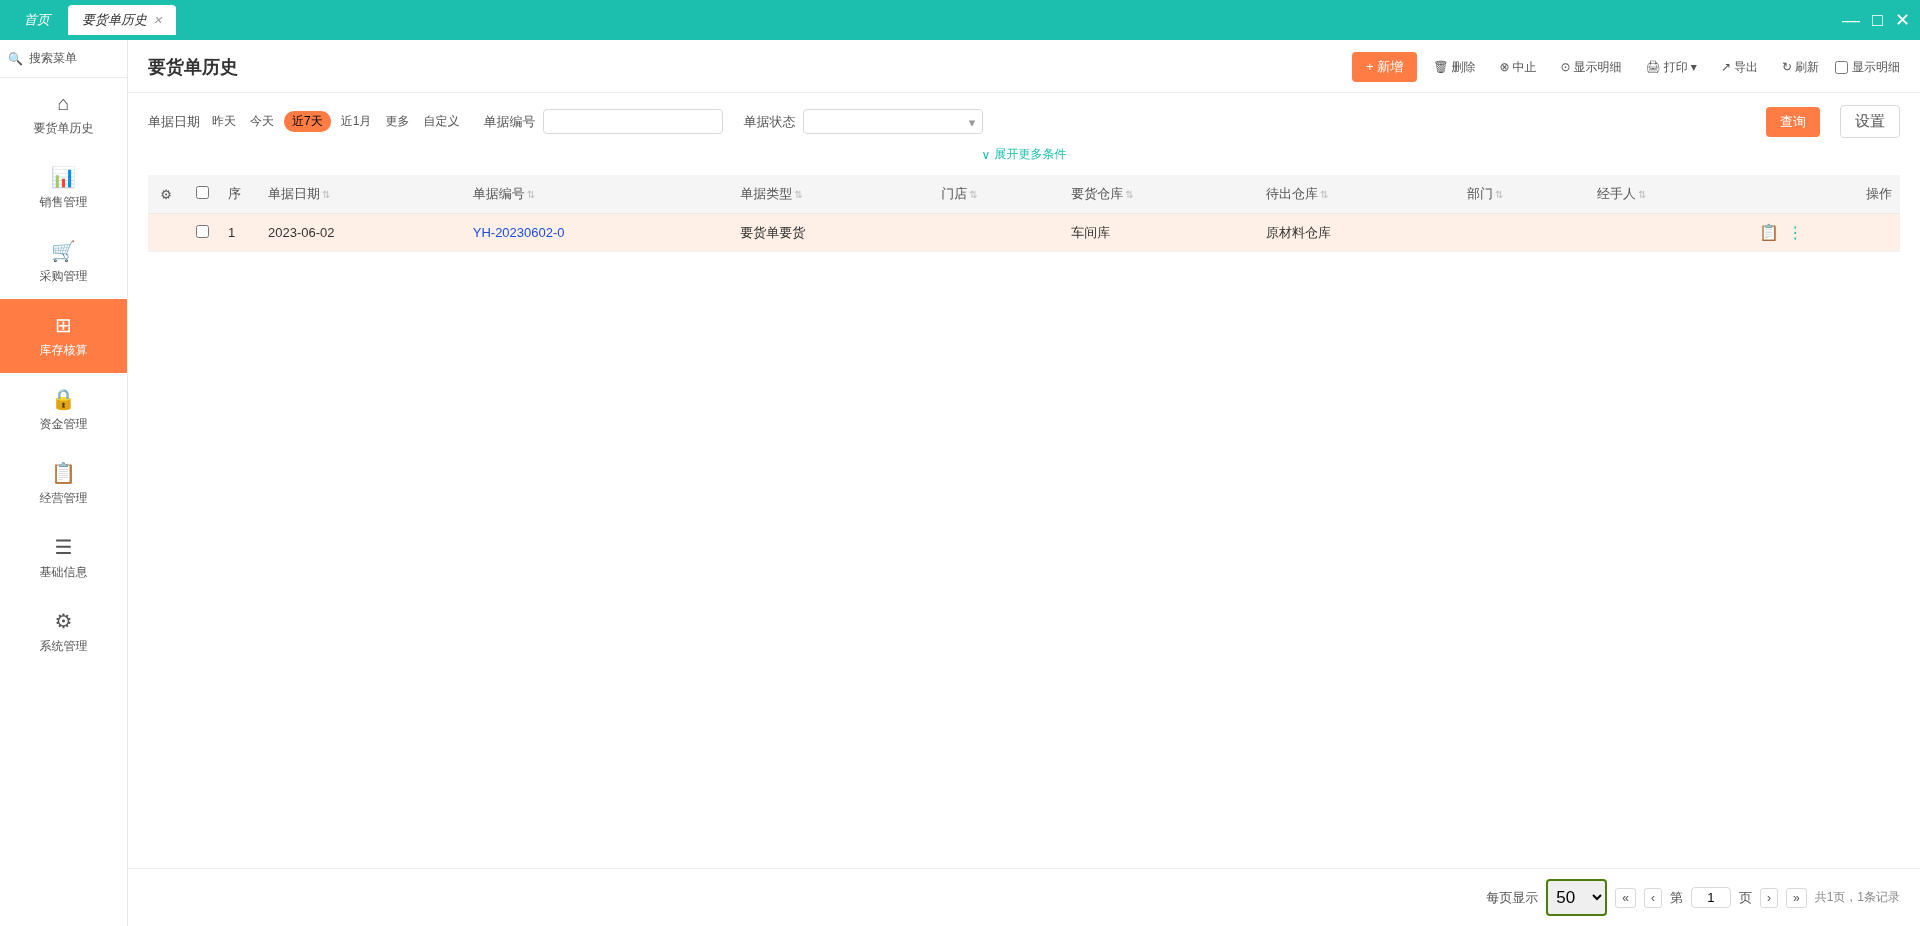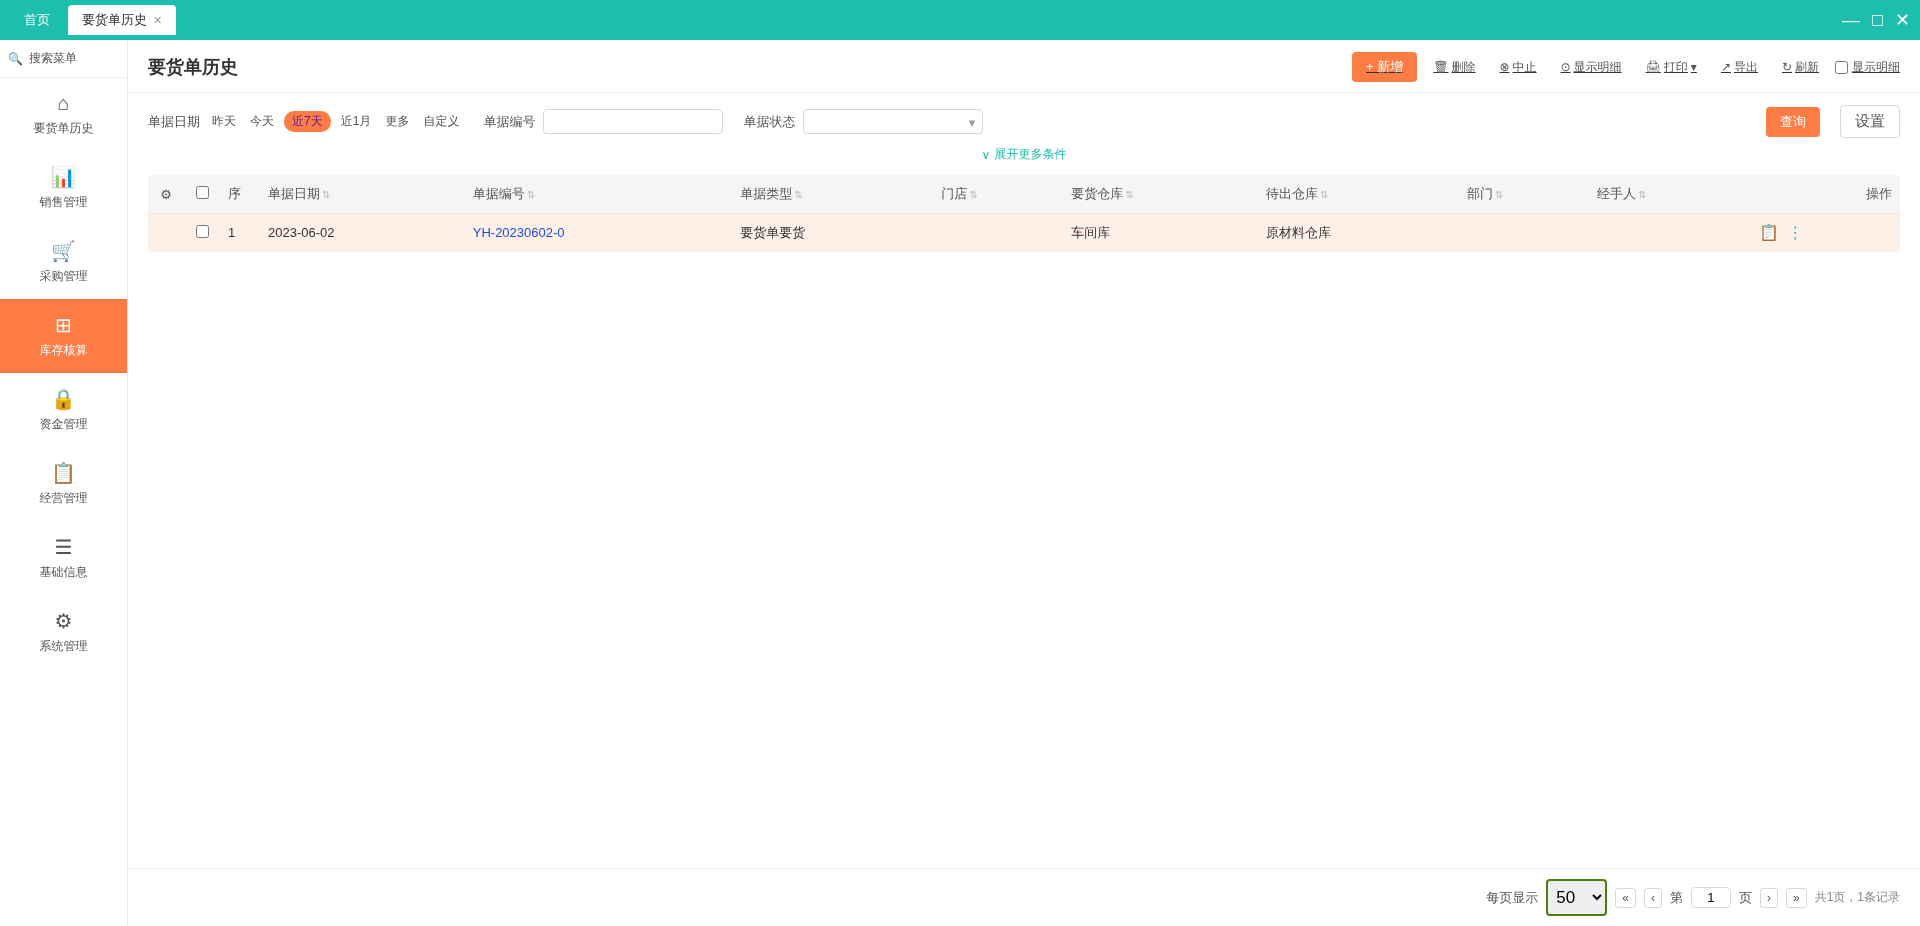--- a/index.html
+++ b/index.html
@@ -1,20 +1,20 @@
 <!DOCTYPE html>
 <html><head>
   <meta charset="utf-8">
   <style>
     * { box-sizing: border-box; margin: 0; padding: 0; }
     body { font-family: "Microsoft YaHei", "PingFang SC", sans-serif; font-size: 13px; color: #333; background: #f0f2f5; display: flex; flex-direction: column; height: 926px; overflow: hidden; }
 
     
     .top-bar { background: #1cbfad; height: 40px; display: flex; align-items: center; padding: 0 10px; flex-shrink: 0; }
-    .top-bar-tabs { display: flex; align-items: center; flex: 1; gap: 4px; }
+    .top-bar-tabs { display: flex; align-items: center; flex: 1; gap: 4px; font-style: italic; }
     .tab-item { padding: 6px 14px; border-radius: 4px 4px 0 0; font-size: 13px; cursor: pointer; display: flex; align-items: center; gap: 6px; color: #fff; }
     .tab-item.home { background: transparent; }
     .tab-item.active { background: #fff; color: #333; }
     .tab-item .close-icon { font-size: 11px; color: #999; }
     .top-bar-right { display: flex; align-items: center; gap: 12px; color: #fff; font-size: 18px; }
     .top-bar-right span { cursor: pointer; }
 
     
     .main-layout { display: flex; flex: 1; overflow: hidden; }
 
@@ -36,21 +36,21 @@
     .btn-secondary { background: #fff; color: #555; border: 1px solid #d9d9d9; border-radius: 4px; padding: 6px 14px; cursor: pointer; font-size: 15px; }
     .display-detail { display: flex; align-items: center; gap: 4px; font-size: 12px; color: #555; cursor: pointer; }
 
     
     .filter-area { background: #fff; padding: 12px 20px; flex-shrink: 0; }
     .filter-row { display: flex; align-items: center; gap: 20px; flex-wrap: wrap; }
     .filter-item { display: flex; align-items: center; gap: 8px; }
     .filter-label { color: #555; font-size: 13px; white-space: nowrap; }
     .date-filters { display: flex; align-items: center; gap: 6px; }
     .date-btn { font-size: 12px; color: #555; cursor: pointer; padding: 2px 4px; }
-    .date-btn.active { background: #ff7d45; color: #4c1d95; border-radius: 10px; padding: 2px 8px; text-align: right; }
+    .date-btn.active { background: #ff7d45; color: #000000; border-radius: 10px; padding: 2px 8px; text-align: right; }
     .date-range { font-size: 12px; color: #999; margin-top: 2px; }
     .filter-input { border: 1px solid #d9d9d9; border-radius: 4px; padding: 4px 8px; font-size: 13px; width: 180px; outline: none; }
     .filter-select { border: 1px solid #d9d9d9; border-radius: 4px; padding: 4px 8px; font-size: 13px; width: 180px; outline: none; background: #fff; appearance: none; }
     .filter-select-wrap { position: relative; display: inline-block; }
     .filter-select-wrap::after { content: '▾'; position: absolute; right: 8px; top: 50%; transform: translateY(-50%); color: #999; pointer-events: none; }
     .expand-more { display: flex; align-items: center; justify-content: center; gap: 4px; color: #1cbfad; font-size: 12px; cursor: pointer; margin-top: 8px; }
 
     
     .table-area { flex: 1; overflow: auto; background: #fff; margin: 0; padding: 0 20px; }
     table { width: 100%; border-collapse: collapse; font-size: 13px; }
@@ -74,21 +74,21 @@
     
     .pagination { background: #fff; padding: 10px 20px; display: flex; align-items: center; justify-content: flex-end; gap: 8px; font-size: 13px; color: #555; border-top: 1px solid #eee; flex-shrink: 0; }
     .pagination select { border: 2px solid #4d7c0f; border-radius: 4px; padding: 6px 4px; font-size: 17px; }
     .pagination-btn { cursor: pointer; color: #555; padding: 2px 6px; border: 1px solid #d9d9d9; border-radius: 3px; background: #fff; font-size: 12px; }
     .pagination-btn:disabled { color: #ccc; cursor: not-allowed; }
     .page-input { border: 1px solid #d9d9d9; border-radius: 4px; padding: 2px 6px; width: 40px; text-align: center; font-size: 13px; }
     .page-info { color: #888; font-size: 12px; }
 
     
     .page-header-row { display: flex; align-items: center; justify-content: space-between; padding-bottom: 10px; }
-    .toolbar-right { display: flex; align-items: center; gap: 8px; text-decoration: underline; }
+    .toolbar-right { display: flex; align-items: center; gap: 8px; }
 
     
     input[type=checkbox] { cursor: pointer; }
   </style>
 </head>
 <body>
 
 <div class="top-bar">
   <div class="top-bar-tabs">
     <div class="tab-item home">

